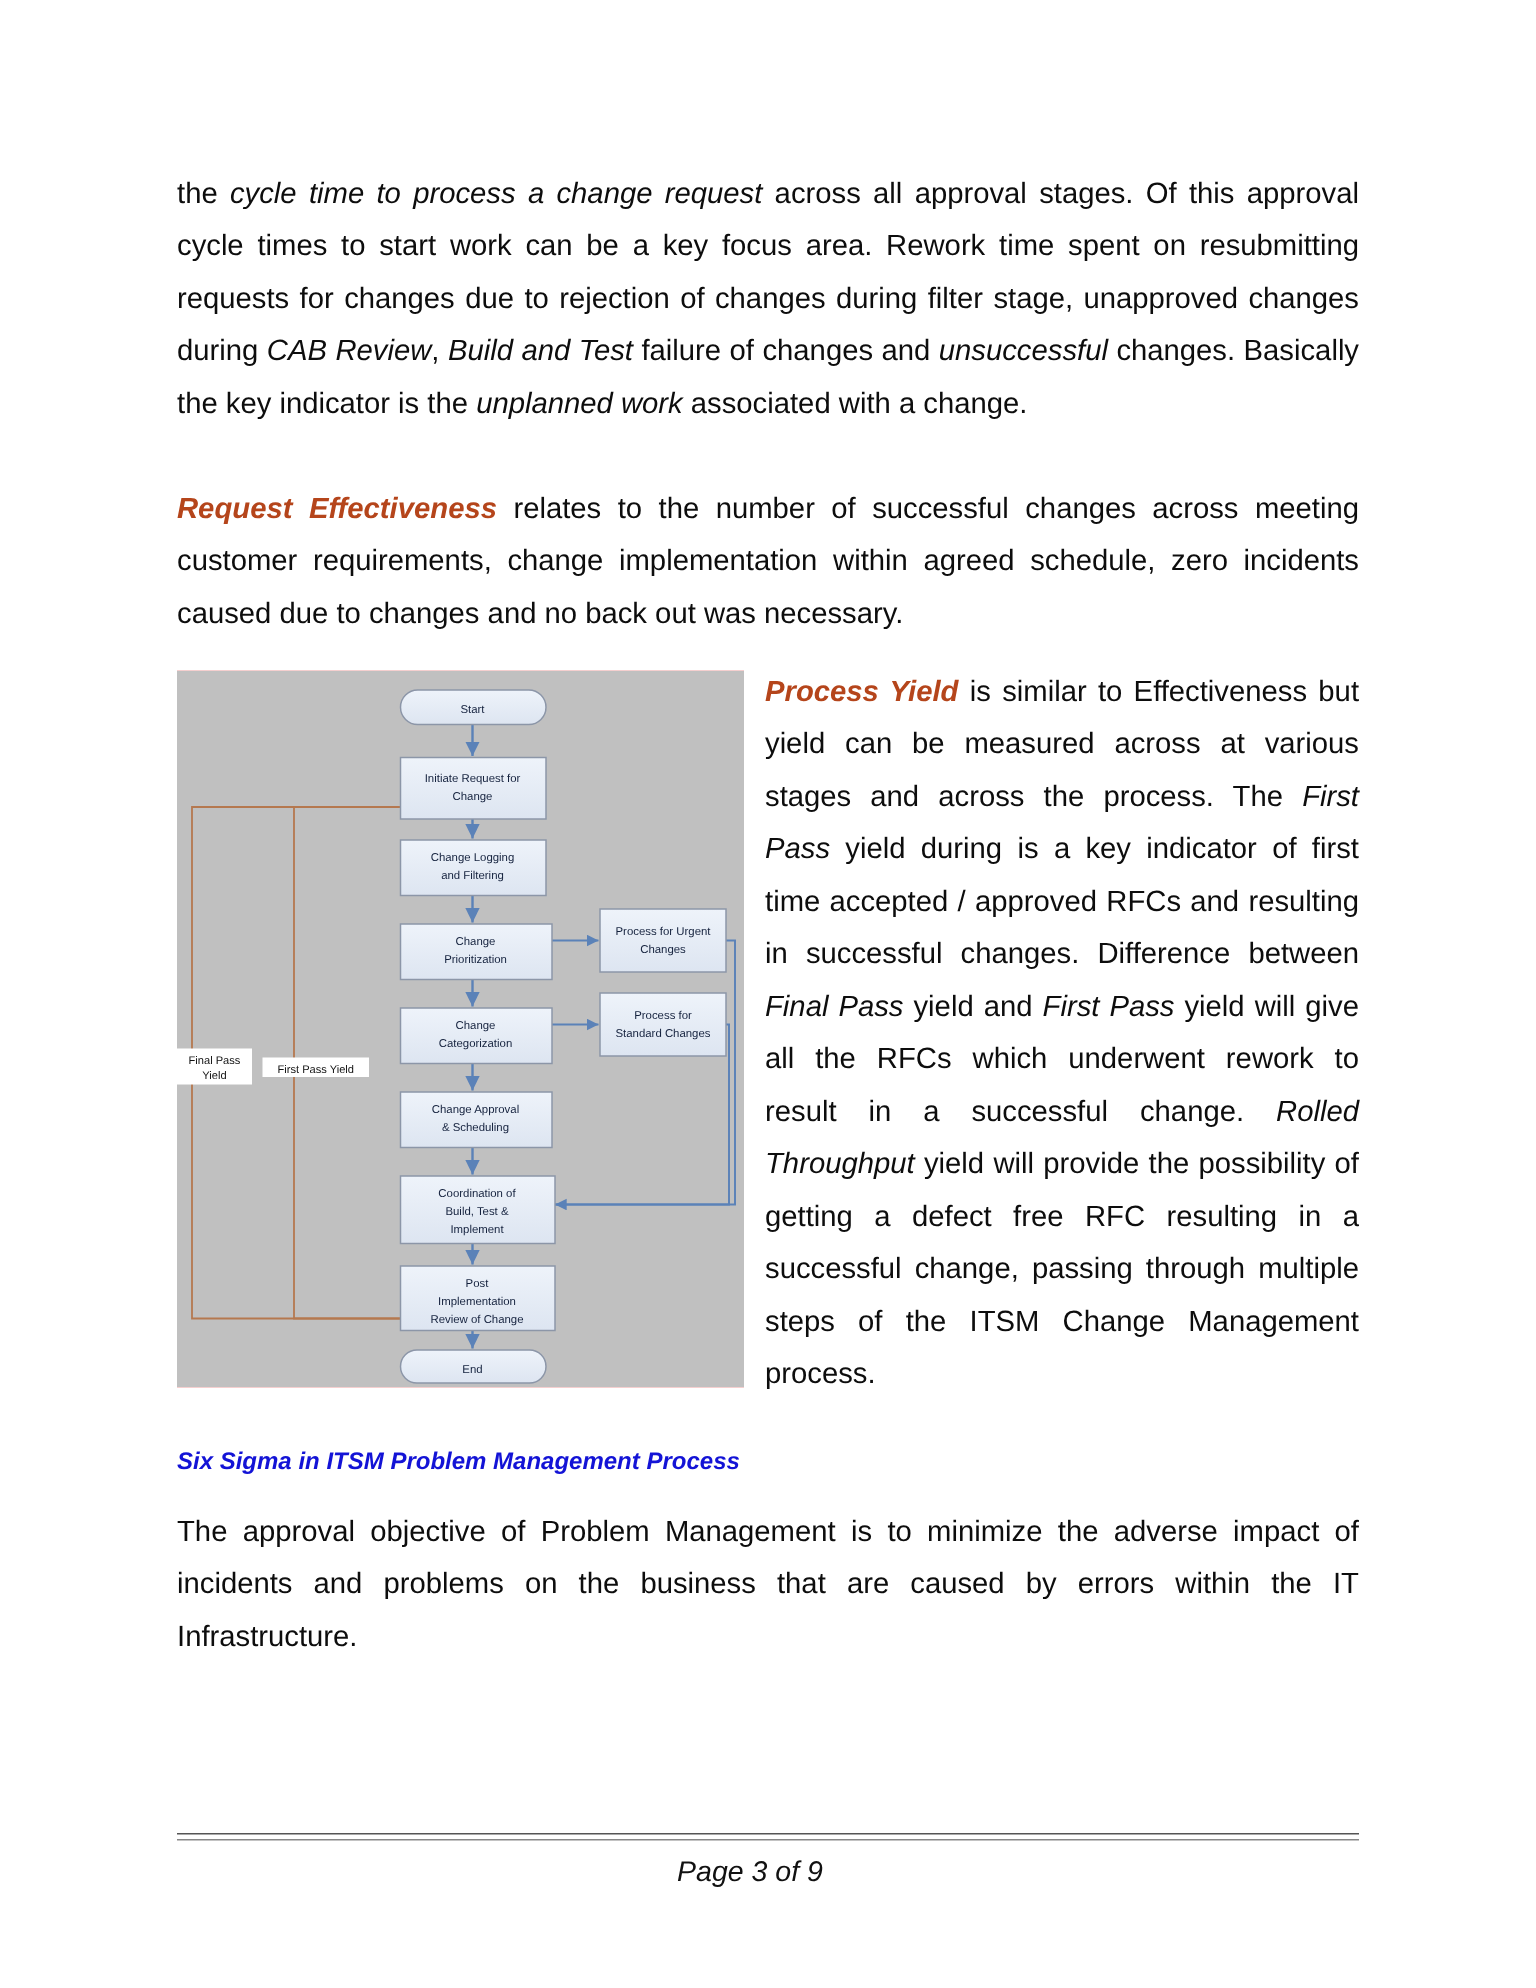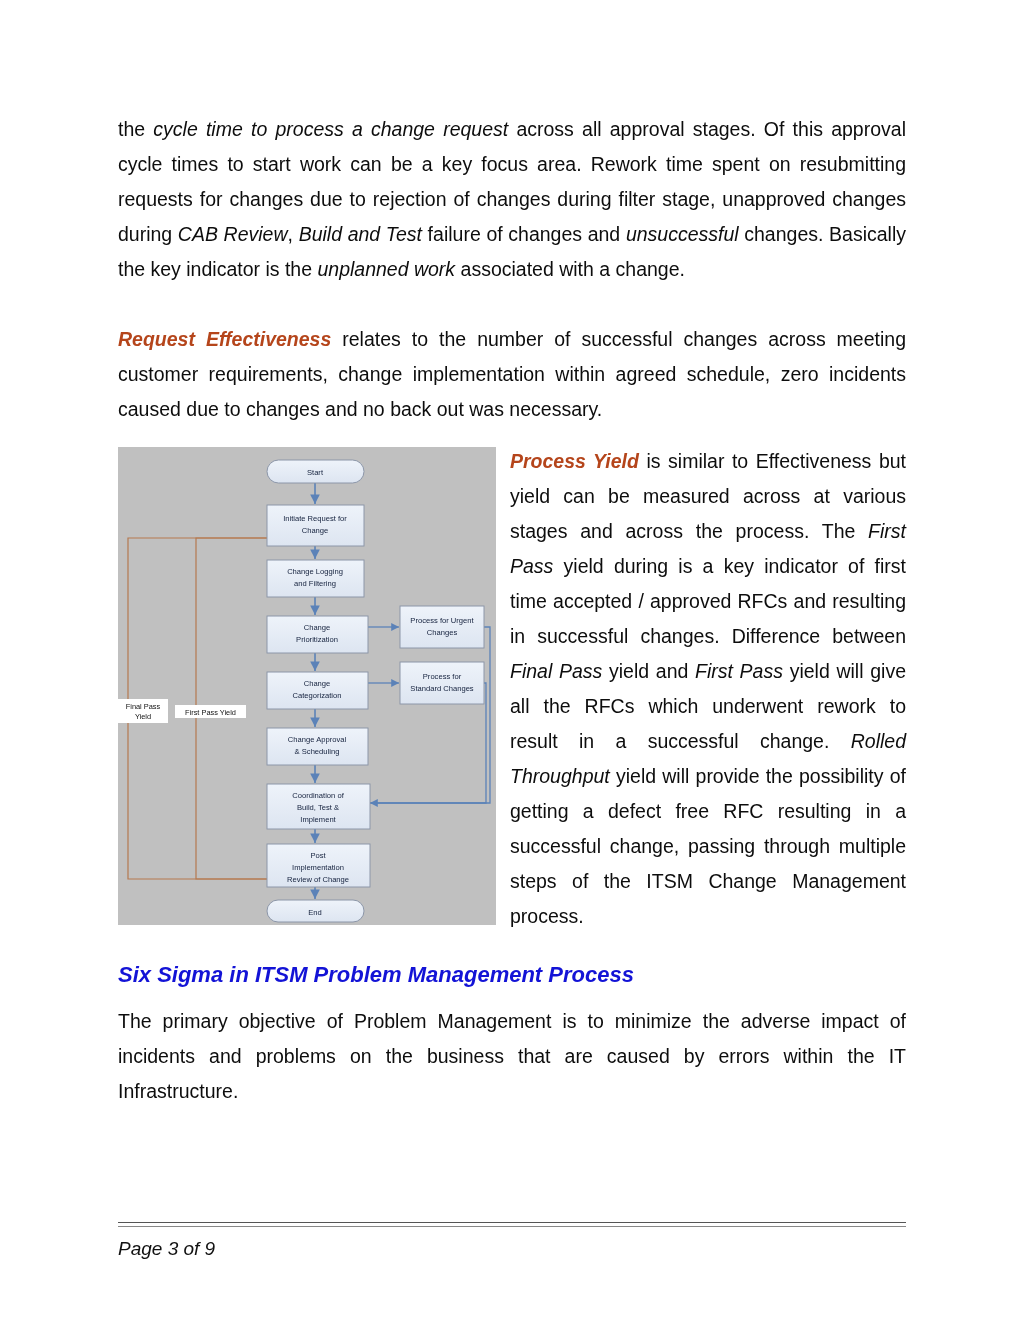--- a/index.html
+++ b/index.html
@@ -37,21 +37,21 @@
   }
   p.body-text.spaced { margin-top: 35px; }
   .ital { font-style: italic; }
   .accent-run {
     color: #b5451b;
     font-weight: bold;
     font-style: italic;
   }
   h2.section-heading {
     margin: 0;
-    font-size: 22px;
+    font-size: 16px;
     line-height: 30px;
     font-style: italic;
     font-weight: bold;
     color: #1313d6;
   }
 
   
   .figure-wrap {
     position: relative;
   }
@@ -89,24 +89,24 @@
   .footer-rule-2 {
     position: absolute;
     left: 118px;
     top: 1226px;
     width: 788px;
     height: 0;
     border-top: 1px solid #888888;
   }
   .footer-text {
     position: absolute;
-    left: 118px;
+    left: 106px;
     top: 1238px;
     width: 788px;
-    text-align: left;
+    text-align: center;
     font-size: 19px;
     font-style: italic;
     color: #111111;
   }
 </style>
 </head>
 <body>
 
 <div class="page">
 
@@ -207,21 +207,21 @@
         </svg>
       </div>
 
       <p class="body-text"><span class="accent-run">Process Yield</span><span> is similar to Effectiveness but yield can be measured across at various stages and across the process. The </span><span class="ital">First Pass</span><span> yield during is a key indicator of first time accepted / approved RFCs and resulting in successful changes. Difference between </span><span class="ital">Final Pass</span><span> yield and </span><span class="ital">First Pass</span><span> yield will give all the RFCs which underwent rework to result in a successful change. </span><span class="ital">Rolled Throughput</span><span> yield will provide the possibility of getting a defect free RFC resulting in a successful change, passing through multiple steps of the ITSM Change Management process.</span></p>
 
       <div style="clear:both;"></div>
     </div>
 
     <h2 class="section-heading" style="margin-top:26px;">Six Sigma in ITSM Problem Management Process</h2>
 
-    <p class="body-text" style="margin-top:14px;">The primary objective of Problem Management is to minimize the adverse impact of incidents and problems on the business that are caused by errors within the IT Infrastructure.</p>
+    <p class="body-text" style="margin-top:14px;">The approval objective of Problem Management is to minimize the adverse impact of incidents and problems on the business that are caused by errors within the IT Infrastructure.</p>
 
 
   </div>
 
   <div class="footer-rule"></div>
   <div class="footer-rule-2"></div>
   <div class="footer-text">Page 3 of 9</div>
 
 </div>
 

